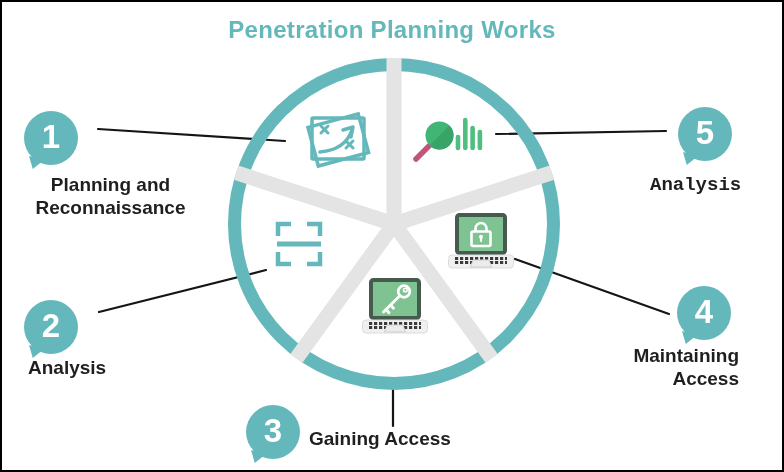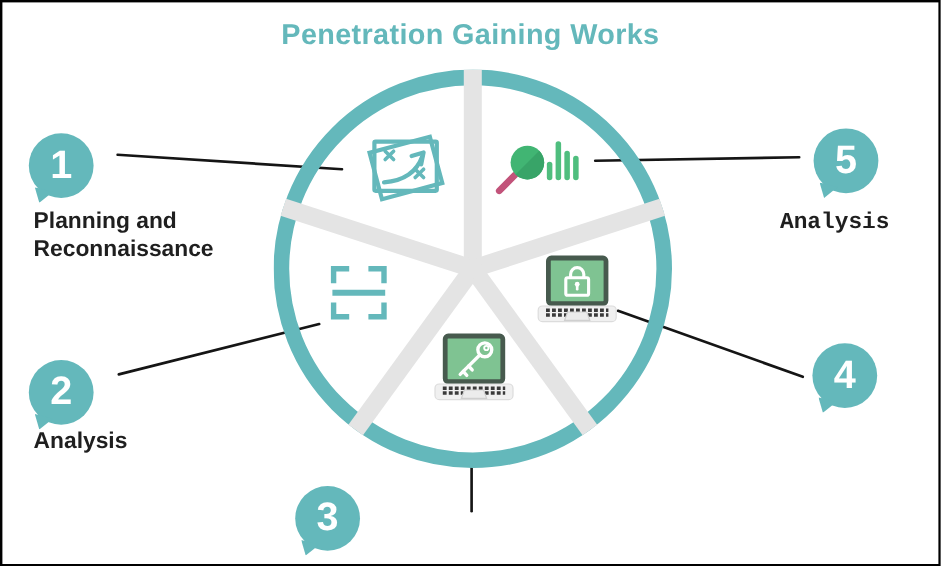--- a/index.html
+++ b/index.html
@@ -18,32 +18,32 @@
   .spoke{stroke:var(--spoke);stroke-width:15;stroke-linecap:butt;}
   .hub{fill:var(--spoke);}
   .conn{stroke:var(--line);stroke-width:2.2;stroke-linecap:round;}
   .tealline{stroke:var(--teal);fill:none;}
   .badge{position:absolute;width:54px;height:54px;border-radius:50%;background:var(--teal);
          color:#fff;font-weight:bold;font-size:33px;display:flex;align-items:center;justify-content:center;}
   .badge::after{content:"";position:absolute;left:5px;bottom:-4px;width:15px;height:13px;
          background:var(--teal);clip-path:polygon(0 0,100% 30%,25% 100%);}
   .badge span{position:relative;top:-1px;}
   .step-label{position:absolute;font-size:19px;font-weight:bold;color:var(--ink);line-height:1.2;}
-  .badge1{left:22px;top:109px;} .lbl1{left:26px;top:172px;width:165px;}
+  .badge1{left:22px;top:109px;} .lbl1{left:26px;top:172px;width:165px;text-align:center;}
   .badge2{left:22px;top:298px;} .lbl2{left:26px;top:355px;}
   .badge3{left:244px;top:403px;} .lbl3{left:307px;top:426px;white-space:nowrap;}
   .badge4{left:675px;top:284px;} .lbl4{left:605px;top:343px;width:132px;text-align:right;}
   .badge5{left:676px;top:105px;} .lbl5{left:648px;top:172px;font-family:Liberation Mono, monospace;}
 </style>
 </head>
 <body>
 
 <div class="frame">
 
-  <div class="title">Penetration Gaining Works</div>
+  <div class="title">Penetration Planning Works</div>
 
   <svg class="overlay" viewBox="0 0 784 472">
     <line class="conn" x1="96" y1="127" x2="283" y2="139"></line>
     <line class="conn" x1="97" y1="310" x2="264" y2="268"></line>
     <line class="conn" x1="391" y1="386" x2="391" y2="424"></line>
     <line class="conn" x1="513" y1="257" x2="667" y2="312"></line>
     <line class="conn" x1="494" y1="132" x2="664" y2="129"></line>
   </svg>
 
   <svg class="wheel" viewBox="0 0 332 332">
@@ -126,23 +126,25 @@
   <div class="step-label lbl1">Planning and Reconnaissance</div>
 
   <div class="badge badge2">
       <span>2</span>
     </div>
   <div class="step-label lbl2">Analysis</div>
 
   <div class="badge badge3">
       <span>3</span>
     </div>
+  <div class="step-label lbl3">Gaining Access</div>
 
   <div class="badge badge4">
       <span>4</span>
     </div>
+  <div class="step-label lbl4">Maintaining Access</div>
 
   <div class="badge badge5">
       <span>5</span>
     </div>
   <div class="step-label lbl5">Analysis</div>
 
 </div>
 
 </body></html>

